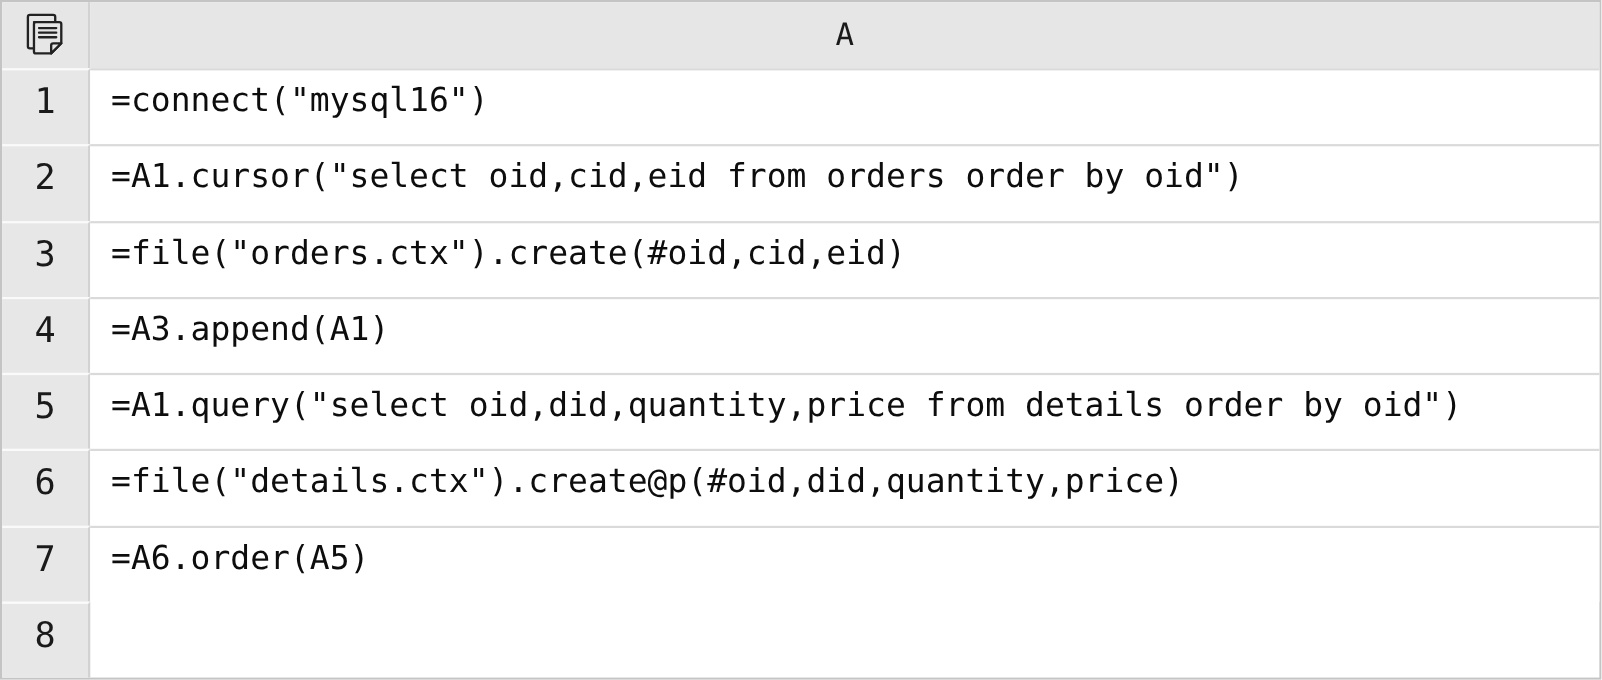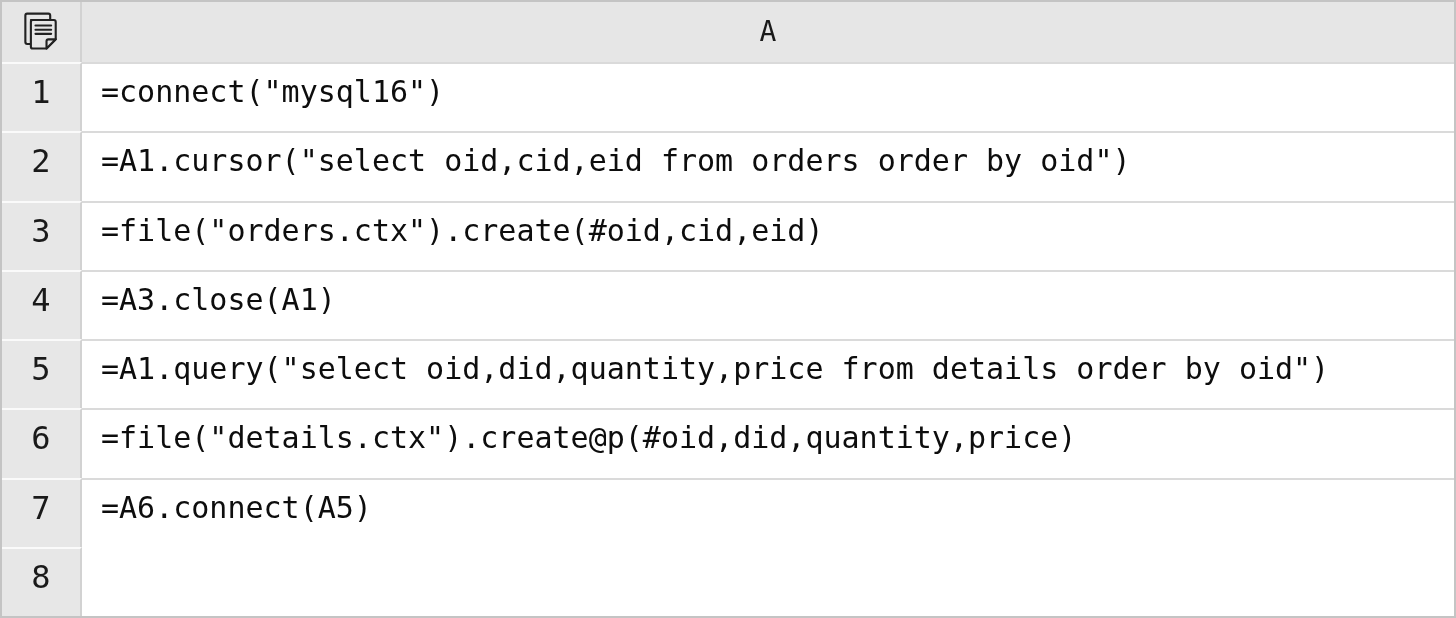--- a/index.html
+++ b/index.html
@@ -81,26 +81,26 @@
   <div class="rownum">1</div>
   <div class="cell">=connect("mysql16")</div>
 
   <div class="rownum">2</div>
   <div class="cell">=A1.cursor("select oid,cid,eid from orders order by oid")</div>
 
   <div class="rownum">3</div>
   <div class="cell">=file("orders.ctx").create(#oid,cid,eid)</div>
 
   <div class="rownum">4</div>
-  <div class="cell">=A3.close(A1)</div>
+  <div class="cell">=A3.append(A1)</div>
 
   <div class="rownum">5</div>
   <div class="cell">=A1.query("select oid,did,quantity,price from details order by oid")</div>
 
   <div class="rownum">6</div>
   <div class="cell">=file("details.ctx").create@p(#oid,did,quantity,price)</div>
 
   <div class="rownum">7</div>
-  <div class="cell">=A6.connect(A5)</div>
+  <div class="cell">=A6.order(A5)</div>
 
   <div class="rownum">8</div>
 
 </div>
 
 </body></html>

